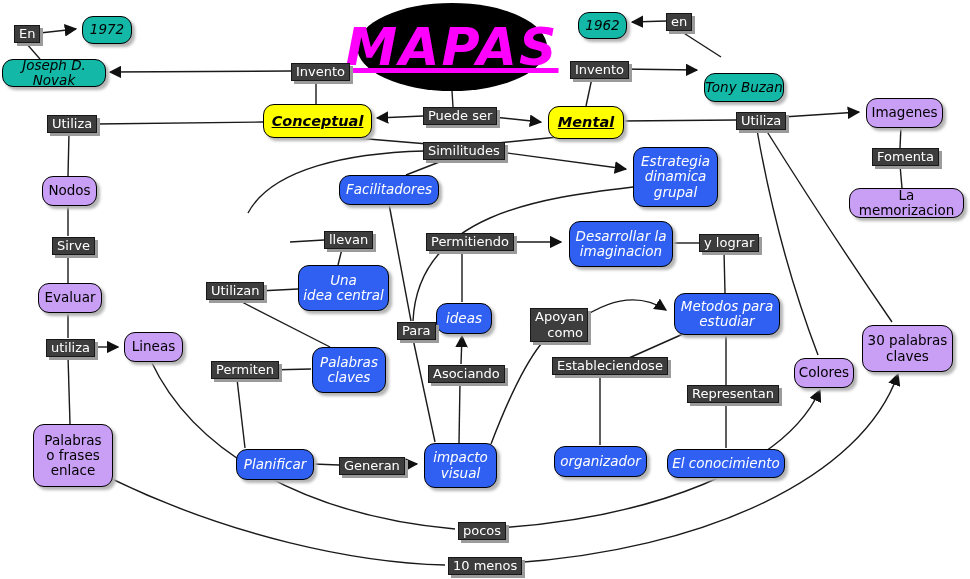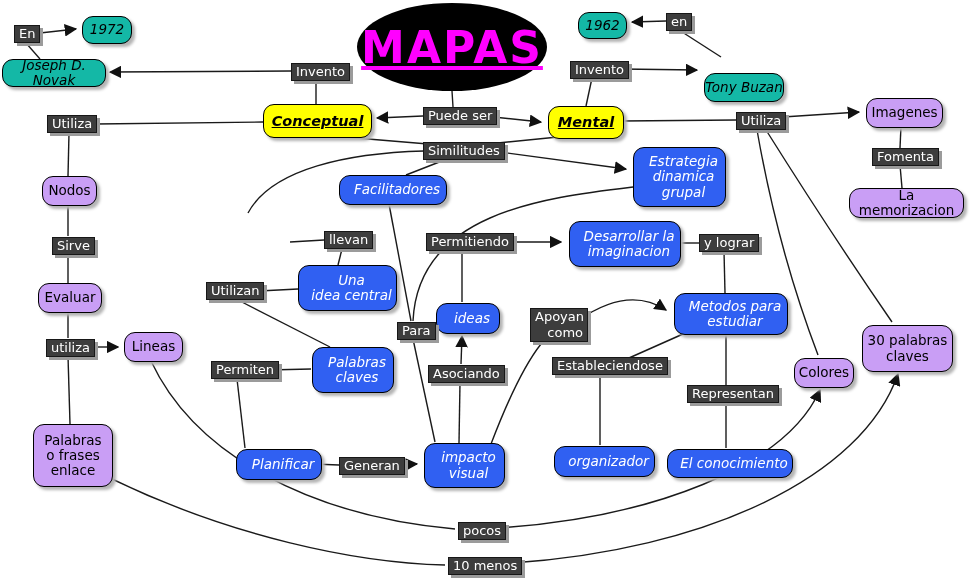--- a/index.html
+++ b/index.html
@@ -10,24 +10,24 @@
   .chip{position:absolute;z-index:3;background:#3d3d3d;color:#fff;font-size:13px;line-height:16px;
         padding:0 4px;border:1px solid #171717;box-shadow:3px 3px 0 #9b9b9b;white-space:pre-line;}
   .chip.center{text-align:right;}
   
   .box{position:absolute;z-index:2;display:flex;align-items:center;justify-content:center;
        text-align:center;border:1.6px solid #000;border-radius:11px;font-size:13.5px;
        color:#000;white-space:pre-line;line-height:1.12;box-shadow:3px 3px 3px #b4b4b4;}
   .cyan{background:#14b8a6;font-style:italic;}
   .yellow{background:#ffff00;font-weight:bold;font-style:italic;text-decoration:underline;font-size:14.5px;}
   .purple{background:#c99ef5;}
-  .blue{background:#3060f2;color:#ffffff;font-style:italic;padding-left:8px;}
+  .blue{background:#3060f2;color:#ffffff;font-style:italic;}
   .ellipse{position:absolute;z-index:2;background:#000;border-radius:50%;display:flex;
-           align-items:center;justify-content:center;color:#ff00ff;font-size:44px;font-weight:bold;
-           text-decoration:underline;letter-spacing:2px;}
+           align-items:center;justify-content:center;color:#ff00ff;font-size:52px;font-weight:bold;
+           font-style:italic;text-decoration:underline;letter-spacing:2px;}
 </style>
 </head>
 <body>
 
 <div class="stage">
 
   <svg class="connectors" width="970" height="579" viewBox="0 0 970 579">
     <defs>
       <marker id="arr" viewBox="0 0 10 10" refX="9" refY="5" markerWidth="9" markerHeight="9" orient="auto-start-reverse">
         <path d="M0,0 L10,5 L0,10 z" fill="#111"></path>

